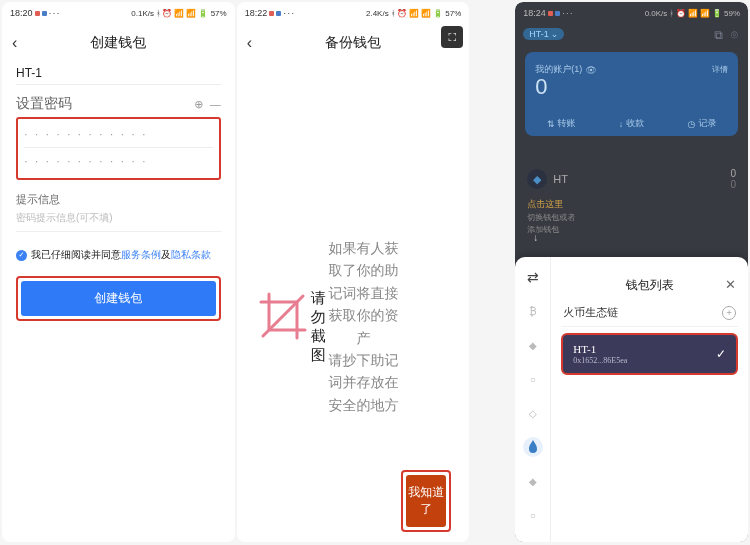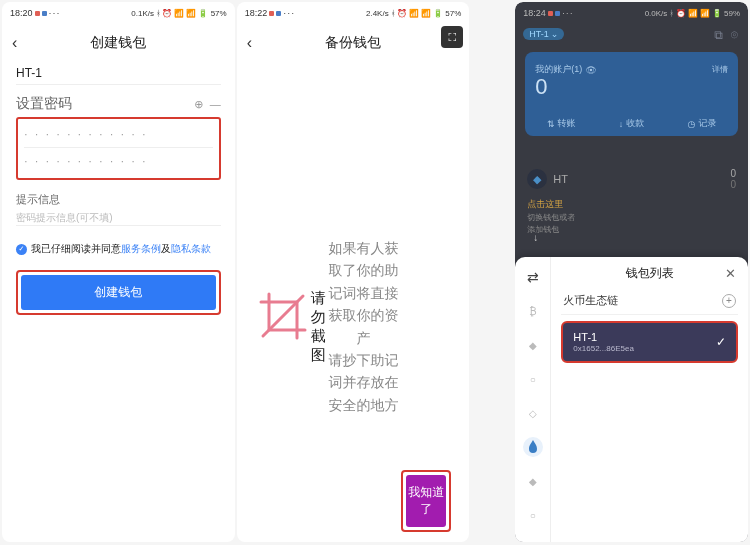--- a/index.html
+++ b/index.html
@@ -23,40 +23,40 @@
   .s1-body { padding: 0 14px; }
   .field-label { font-size: 11px; color: #666; margin-top: 8px; }
   .field-name { font-size: 12px; color: #222; margin-top: 4px; padding-bottom: 4px; border-bottom: 1px solid #eee; }
   .set-pwd-row { display: flex; justify-content: space-between; align-items: center; margin-top: 10px; }
   .set-pwd-label { font-size: 14px; color: #666; }
   .eye { font-size: 11px; color: #999; }
   .pwd-box { border: 2px solid #d63a2f; border-radius: 3px; margin-top: 4px; padding: 2px 6px 4px 6px; }
   .pwd-input { font-size: 11px; color: #999; padding: 7px 0; border-bottom: 1px solid #eee; letter-spacing: 2px; }
   .pwd-input:last-child { border-bottom: none; }
   .hint-label { font-size: 11px; color: #666; margin-top: 12px; }
-  .hint-field { font-size: 10px; color: #bbb; margin-top: 4px; border-bottom: 1px solid #eee; }
+  .hint-field { font-size: 10px; color: #bbb; margin-top: 4px; padding-bottom: 6px; border-bottom: 1px solid #eee; }
   .agree-row { display: flex; align-items: center; margin-top: 16px; font-size: 10px; }
   .agree-check { width: 11px; height: 11px; border-radius: 50%; background: #3b82f6; color: #fff; display: flex; align-items: center; justify-content: center; font-size: 7px; margin-right: 4px; }
   .agree-text { color: #222; }
   .agree-link { color: #3b82f6; }
   .btn-primary-wrap { margin-top: 14px; border: 2px solid #d63a2f; border-radius: 4px; padding: 3px; }
   .btn-primary { background: #2f7af6; color: #fff; text-align: center; padding: 9px 0; border-radius: 3px; font-size: 12px; }
 
   
   .p2 .navbar { position: relative; }
   .fullscreen-icon { position:absolute; right:6px; top:24px; width:22px; height:22px; background:#333; border-radius:4px; display:flex; align-items:center; justify-content:center; }
   .fullscreen-icon span { color:#fff; font-size:11px; }
   .s2-body { flex:1; display:flex; align-items:center; padding: 28px 18px 0 18px; }
   .crop-icon { width: 56px; height:56px; position:relative; }
   .crop-icon svg { width:56px; height:56px; }
   .nosc-title { font-size:15px; font-weight:500; color:#222; margin-top:22px; }
   .nosc-para { font-size:14px; color:#888; text-align:center; margin-top:21px; line-height:1.6; }
   .btn-wrap-bottom { margin-top:auto; width: calc(100% - 0px); padding: 0 0 10px 0; }
   .btn-wrap-bottom .btn-primary-wrap { margin-top:0; }
-  .btn-known { background: #a21caf; color:#fff; text-align:center; padding:9px 0; border-radius:3px; font-size:12px; }
+  .btn-known { background: #c2410c; color:#fff; text-align:center; padding:9px 0; border-radius:3px; font-size:12px; }
 
   
   .p3 { background: #fff; }
   .dark-bg { position:absolute; inset:0; background:#383a42; border-radius:8px; overflow:hidden; }
   .p3 .statusbar { color:#bbb; position:relative; z-index:2; }
   .wallet-tag { position:absolute; top:26px; left:8px; z-index:2; display:flex; align-items:center; gap:2px; background:rgba(47,150,230,.5); border-radius:9px; padding:1px 6px; font-size:9px; color:#9fd7ff; }
   .scan-icons { position:absolute; top:26px; right:10px; z-index:2; display:flex; gap:8px; color:#7a8090; font-size:12px; }
   .blue-card { position:absolute; top:50px; left:10px; right:10px; height:84px; background:#2f5f96; border-radius:8px; z-index:2; padding:11px 10px; color:#a8c9e8; font-size:9px; }
   .card-row1 { display:flex; align-items:center; gap:3px; }
   .card-bal { font-size:22px; color:#cde2f5; font-weight:300; margin-top:-2px; }
@@ -69,21 +69,21 @@
   .ht-val { margin-left:auto; text-align:right; font-size:10px; line-height:1.1; }
   .tip-row { position:absolute; top:196px; left:12px; z-index:2; font-size:9px; color:#d4a344; display:flex; flex-direction:column; gap:1px; }
   .tip-sub { font-size:8px; color:#888; }
   .tip-arrow { position:absolute; top:230px; left:18px; color:#ccc; font-size:10px; z-index:2; }
 
   .sheet { position:absolute; bottom:0; left:0; right:0; top:255px; background:#fff; border-top-left-radius:10px; border-top-right-radius:10px; z-index:3; box-shadow:0 -2px 6px rgba(0,0,0,.2); display:flex; }
   .sheet-nav { width:36px; border-right:1px solid #eee; display:flex; flex-direction:column; align-items:center; padding-top:10px; gap:14px; }
   .nav-ic { width:20px; height:20px; border-radius:50%; display:flex; align-items:center; justify-content:center; font-size:10px; color:#bbb; }
   .nav-ic.first { font-size:14px; color:#444; }
   .nav-ic.active { background:#e8f1fb; color:#3a7ec5; }
-  .sheet-main { flex:1; padding:0 10px; }
+  .sheet-main { flex:1; padding:12px 10px;font-family:Liberation Serif, serif; }
   .sheet-head { display:flex; align-items:center; justify-content:center; height:32px; position:relative; }
   .sheet-title { font-size:12px; color:#222; }
   .sheet-close { position:absolute; right:2px; font-size:13px; color:#666; }
   .chain-row { display:flex; justify-content:space-between; align-items:center; font-size:11px; color:#333; padding:4px 2px 6px 2px; border-bottom:1px solid #f0f0f0;}
   .plus-circ { width:14px; height:14px; border:1px solid #aaa; border-radius:50%; display:flex; align-items:center; justify-content:center; font-size:10px; color:#888; }
   .wallet-card { margin-top:6px; background:#3b3a5a; border-radius:6px; padding:8px 10px; color:#fff; display:flex; align-items:center; justify-content:space-between; border:2px solid #d63a2f; }
   .wc-left { display:flex; flex-direction:column; gap:1px; }
   .wc-name { font-size:11px; font-weight:500; }
   .wc-addr { font-size:8px; color:#b9b8cc; }
   .wc-check { font-size:12px; }

